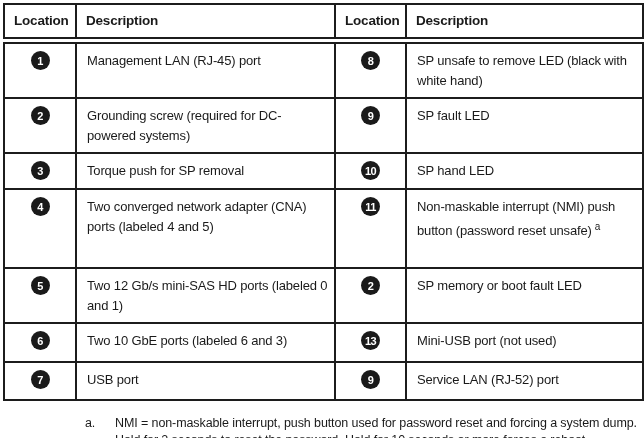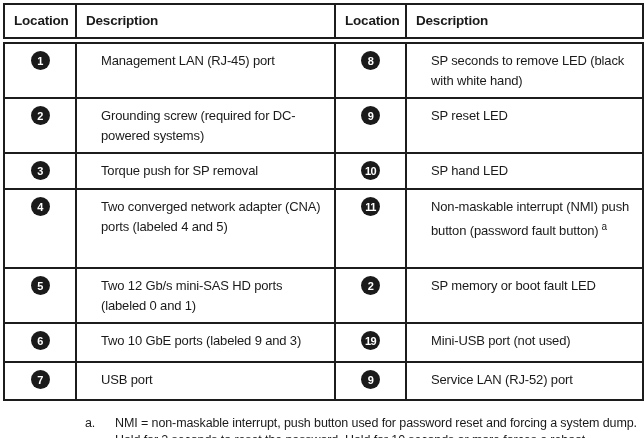--- a/index.html
+++ b/index.html
@@ -32,21 +32,21 @@
     font-weight: bold;
     letter-spacing: -0.2px;
     padding: 2px 2px 2px 9px;
     border-bottom: 7px double #1c1c1c;
   }
 
   td.desc {
     font-size: 13px;
     line-height: 20px;
     letter-spacing: -0.15px;
-    padding: 7px 6px 6px 24px;
+    padding: 7px 6px 6px 10px;
   }
   td.loc { text-align: center; padding-top: 7px; }
 
   .badge {
     width: 19px; height: 19px;
     border-radius: 50%;
     background: #1a1a1a;
     color: #ffffff;
     font-size: 11px;
     font-weight: bold;
@@ -93,50 +93,50 @@
       <th>Description</th>
       <th>Location</th>
       <th>Description</th>
     </tr>
   </thead>
   <tbody>
     <tr class="r1">
       <td class="loc"><span class="badge">1</span></td>
       <td class="desc"><span>Management LAN (RJ-45) port</span></td>
       <td class="loc"><span class="badge">8</span></td>
-      <td class="desc"><span>SP seconds to remove LED (black with white hand)</span></td>
+      <td class="desc"><span>SP unsafe to remove LED (black with white hand)</span></td>
     </tr>
     <tr class="r2">
       <td class="loc"><span class="badge">2</span></td>
       <td class="desc"><span>Grounding screw (required for DC-powered systems)</span></td>
       <td class="loc"><span class="badge">9</span></td>
-      <td class="desc"><span>SP reset LED</span></td>
+      <td class="desc"><span>SP fault LED</span></td>
     </tr>
     <tr class="r3">
       <td class="loc"><span class="badge">3</span></td>
       <td class="desc"><span>Torque push for SP removal</span></td>
       <td class="loc"><span class="badge">10</span></td>
       <td class="desc"><span>SP hand LED</span></td>
     </tr>
     <tr class="r4">
       <td class="loc"><span class="badge">4</span></td>
       <td class="desc"><span>Two converged network adapter (CNA) ports (labeled 4 and 5)</span></td>
       <td class="loc"><span class="badge">11</span></td>
-      <td class="desc"><span>Non-maskable interrupt (NMI) push button (password fault button)</span><sup class="note-ref">a</sup></td>
+      <td class="desc"><span>Non-maskable interrupt (NMI) push button (password reset unsafe)</span><sup class="note-ref">a</sup></td>
     </tr>
     <tr class="r5">
       <td class="loc"><span class="badge">5</span></td>
       <td class="desc"><span>Two 12 Gb/s mini-SAS HD ports (labeled 0 and 1)</span></td>
       <td class="loc"><span class="badge">2</span></td>
       <td class="desc"><span>SP memory or boot fault LED</span></td>
     </tr>
     <tr class="r6">
       <td class="loc"><span class="badge">6</span></td>
-      <td class="desc"><span>Two 10 GbE ports (labeled 9 and 3)</span></td>
-      <td class="loc"><span class="badge">19</span></td>
+      <td class="desc"><span>Two 10 GbE ports (labeled 6 and 3)</span></td>
+      <td class="loc"><span class="badge">13</span></td>
       <td class="desc"><span>Mini-USB port (not used)</span></td>
     </tr>
     <tr class="r7">
       <td class="loc"><span class="badge">7</span></td>
       <td class="desc"><span>USB port</span></td>
       <td class="loc"><span class="badge">9</span></td>
       <td class="desc"><span>Service LAN (RJ-52) port</span></td>
     </tr>
   </tbody>
 </table>

